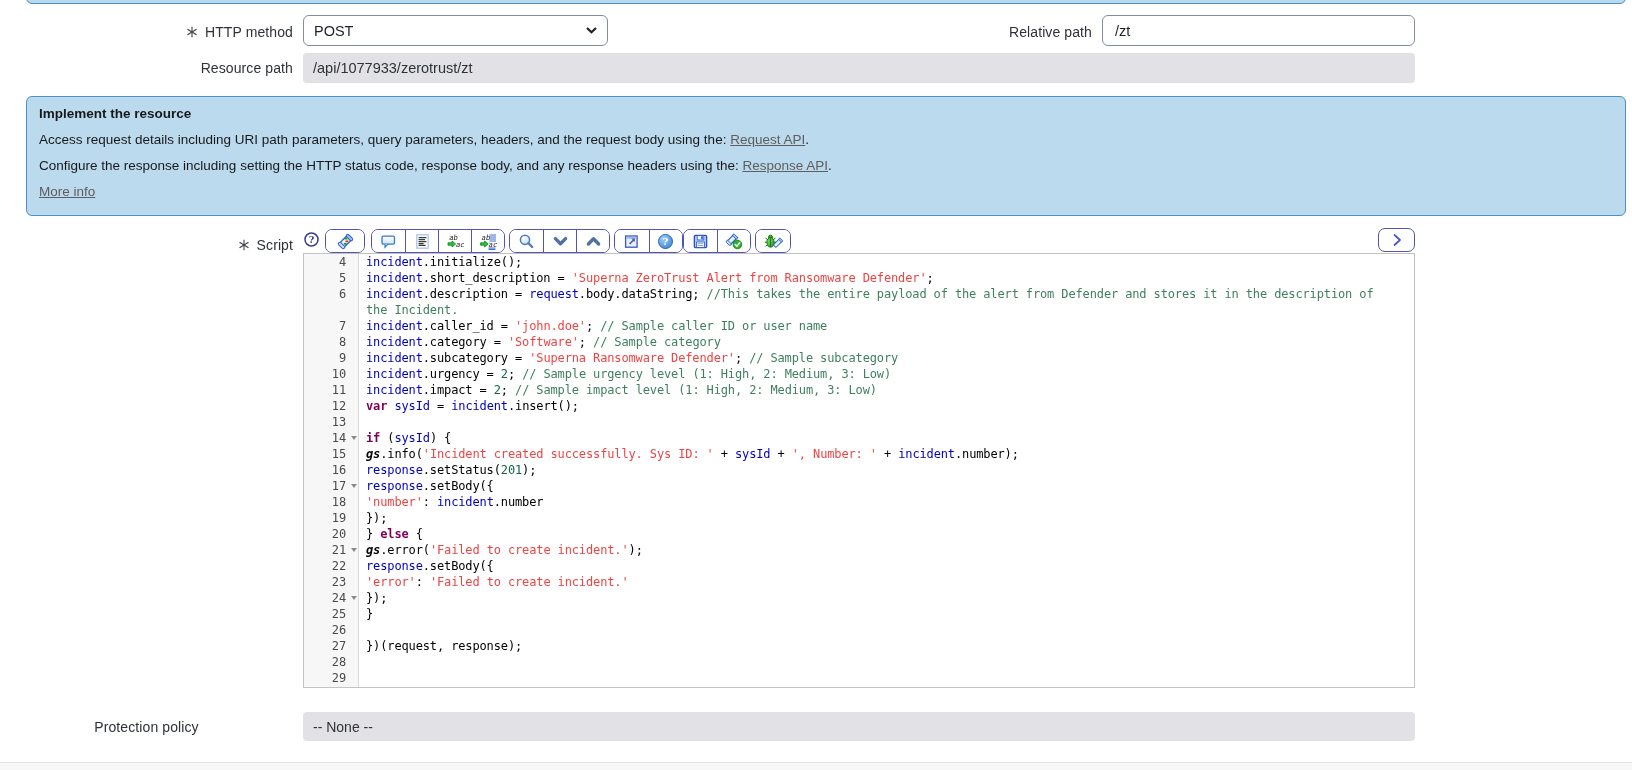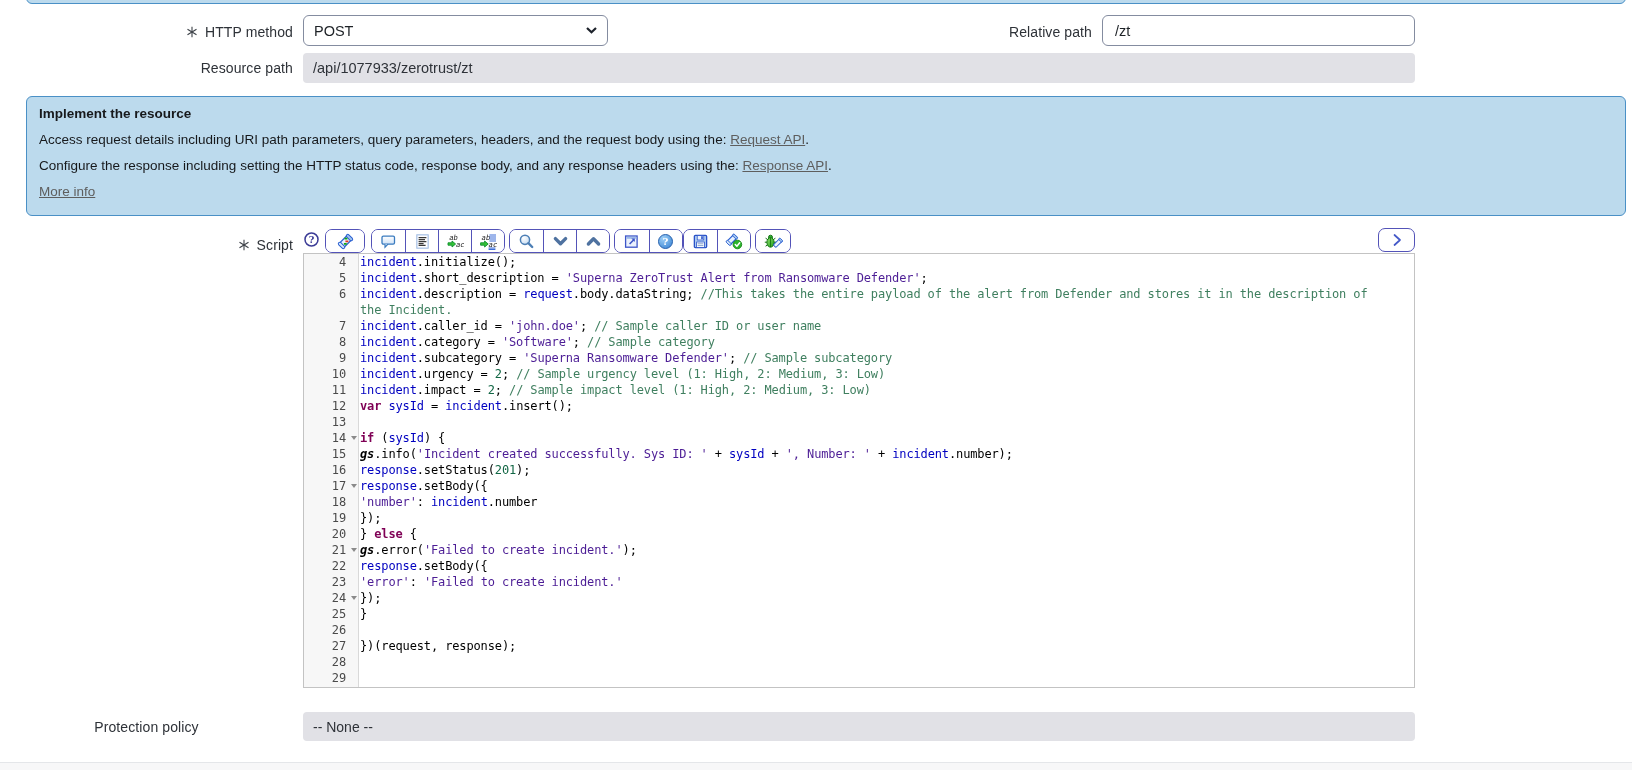--- a/index.html
+++ b/index.html
@@ -61,24 +61,24 @@
     border:1px solid #c3c3c3; font-family:"DejaVu Sans Mono", monospace;
     font-size:12px; letter-spacing:-0.13px; overflow:hidden; }
   #gutter { position:absolute; left:0; top:0; width:55px; height:100%;
     background:#f7f7f7; border-right:1px solid #d9d9d9; }
   .g-cell { position:relative; height:16px; line-height:16px; text-align:right;
     padding-right:12px; color:#4a4a4a; }
   .g-fold { position:absolute; right:1px; top:6px; width:0; height:0; cursor:pointer;
     border-left:3.5px solid transparent; border-right:3.5px solid transparent;
     border-top:4.5px solid #8a8a8a; }
   #code { position:absolute; left:56px; top:0; right:0; height:100%; cursor:text; }
-  .c-line { height:16px; line-height:16px; white-space:pre; padding-left:0; color:#000; }
+  .c-line { height:16px; line-height:16px; white-space:pre; padding-left:6px; color:#000; }
   .tk-p { color:#000000; }
   .tk-v { color:#0000c0; }
-  .tk-s { color:#4c1d95; }
+  .tk-s { color:#ef4444; }
   .tk-c { color:#3f7f5f; }
   .tk-n { color:#116644; }
   .tk-k { color:#7f0055; font-weight:bold; }
   .tk-g { color:#000000; font-weight:bold; font-style:italic; }
 
   
   #prot-label { left:0; top:712px; width:293px; height:29px;justify-content:center; }
   #prot-field { left:303px; top:712px; width:1112px; height:29px; font-size:14px; }
 
   

